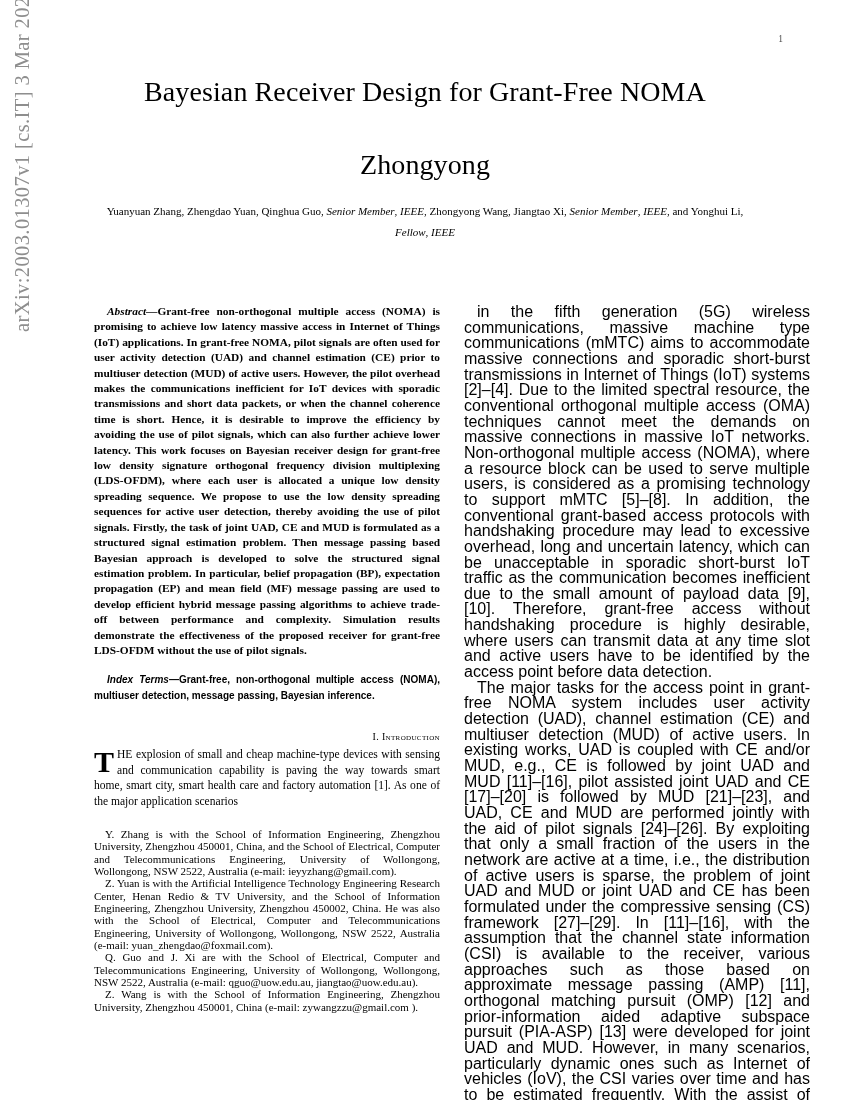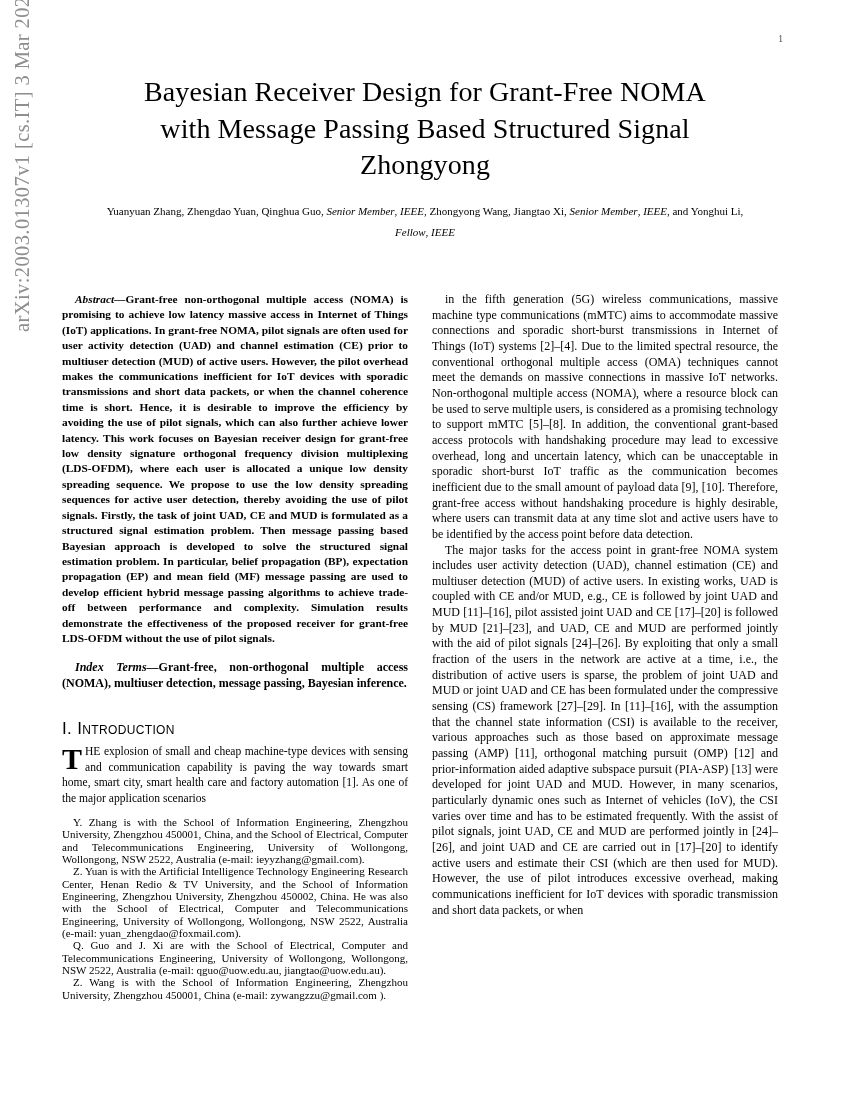--- a/index.html
+++ b/index.html
@@ -78,66 +78,67 @@
   
   #columns {
     position: absolute;
     left: 62px;
     top: 292px;
     width: 716px;
     height: 790px;
   }
   .col {
     position: absolute;
-    top: 0;
+    top: 12px;
     width: 346px;
     height: 790px;
+    margin-left: 32px;
   }
   .col-left  { left: 0px; }
   .col-right { left: 370px; }
 
   .body-para {
-    font-size: 12px;
+    font-size: 16px;
     line-height: 15.65px;
     text-align: justify;
     text-justify: inter-word;
     margin: 0 0 0 0;
     text-indent: 13px;
-    font-family: Liberation Serif, serif;
+    font-family: Liberation Sans, sans-serif;
     hyphens: auto;
   }
   .abstract-para {
     font-weight: bold;
     font-size: 11.35px;
     line-height: 15.4px;
     text-align: justify;
     text-indent: 13px;
     margin: 0;
     font-family: "Liberation Serif", "DejaVu Serif", serif;
   }
   .abstract-para .lead { font-style: italic; font-weight: bold; }
   .indexterms-para {
     font-weight: bold;
-    font-size: 12px;
+    font-size: 10px;
     line-height: 15.4px;
     text-align: justify;
     text-indent: 13px;
     margin: 14px 0 0 0;
-    font-family: Liberation Serif, serif;
+    font-family: Liberation Sans, sans-serif;
   }
   .indexterms-para .lead { font-style: italic; font-weight: bold; }
 
   
   .section-head {
-    text-align: left;
-    font-size: 17px;
+    text-align: right;
+    font-size: 10px;
     margin: 28px 0 5px 0;
     font-variant: small-caps;
     letter-spacing: 0.35px;
-    font-family: Liberation Sans, sans-serif;
+    font-family: Liberation Serif, serif;
   }
 
   
   .dropcap-para {
     font-size: 11.55px;
     line-height: 15.65px;
     text-align: justify;
     margin: 0;
     text-indent: 0;
     font-family: "Liberation Serif", "DejaVu Serif", serif;
@@ -172,21 +173,21 @@
 
 <div id="arxiv-stamp">
   <span class="stamp-text">arXiv:2003.01307v1  [cs.IT]  3 Mar 2020</span>
 </div>
 
 <div id="page-number">1</div>
 
 <div id="title-block">
   <h1 id="paper-title">
     <span>Bayesian Receiver Design for Grant-Free NOMA</span><br>
-    <span>with Message Passing Based Structured Signal</span><br>
+    <br>
     <span>Zhongyong</span>
   </h1>
   <div id="author-line"><span>Yuanyuan Zhang, Zhengdao Yuan, Qinghua Guo, </span><span class="it">Senior Member</span><span>, </span><span class="it">IEEE</span><span>, Zhongyong Wang, Jiangtao Xi, </span><span class="it">Senior Member</span><span>, </span><span class="it">IEEE</span><span>, and Yonghui Li, </span><span class="it">Fellow</span><span>, </span><span class="it">IEEE</span></div>
 </div>
 
 <div id="columns">
 
   <div class="col col-left">
 
     <p class="abstract-para"><span class="lead">Abstract</span><span>—</span><span>Grant-free non-orthogonal multiple access (NOMA) is promising to achieve low latency massive access in Internet of Things (IoT) applications. In grant-free NOMA, pilot signals are often used for user activity detection (UAD) and channel estimation (CE) prior to multiuser detection (MUD) of active users. However, the pilot overhead makes the communications inefficient for IoT devices with sporadic transmissions and short data packets, or when the channel coherence time is short. Hence, it is desirable to improve the efficiency by avoiding the use of pilot signals, which can also further achieve lower latency. This work focuses on Bayesian receiver design for grant-free low density signature orthogonal frequency division multiplexing (LDS-OFDM), where each user is allocated a unique low density spreading sequence. We propose to use the low density spreading sequences for active user detection, thereby avoiding the use of pilot signals. Firstly, the task of joint UAD, CE and MUD is formulated as a structured signal estimation problem. Then message passing based Bayesian approach is developed to solve the structured signal estimation problem. In particular, belief propagation (BP), expectation propagation (EP) and mean field (MF) message passing are used to develop efficient hybrid message passing algorithms to achieve trade-off between performance and complexity. Simulation results demonstrate the effectiveness of the proposed receiver for grant-free LDS-OFDM without the use of pilot signals.</span></p>

